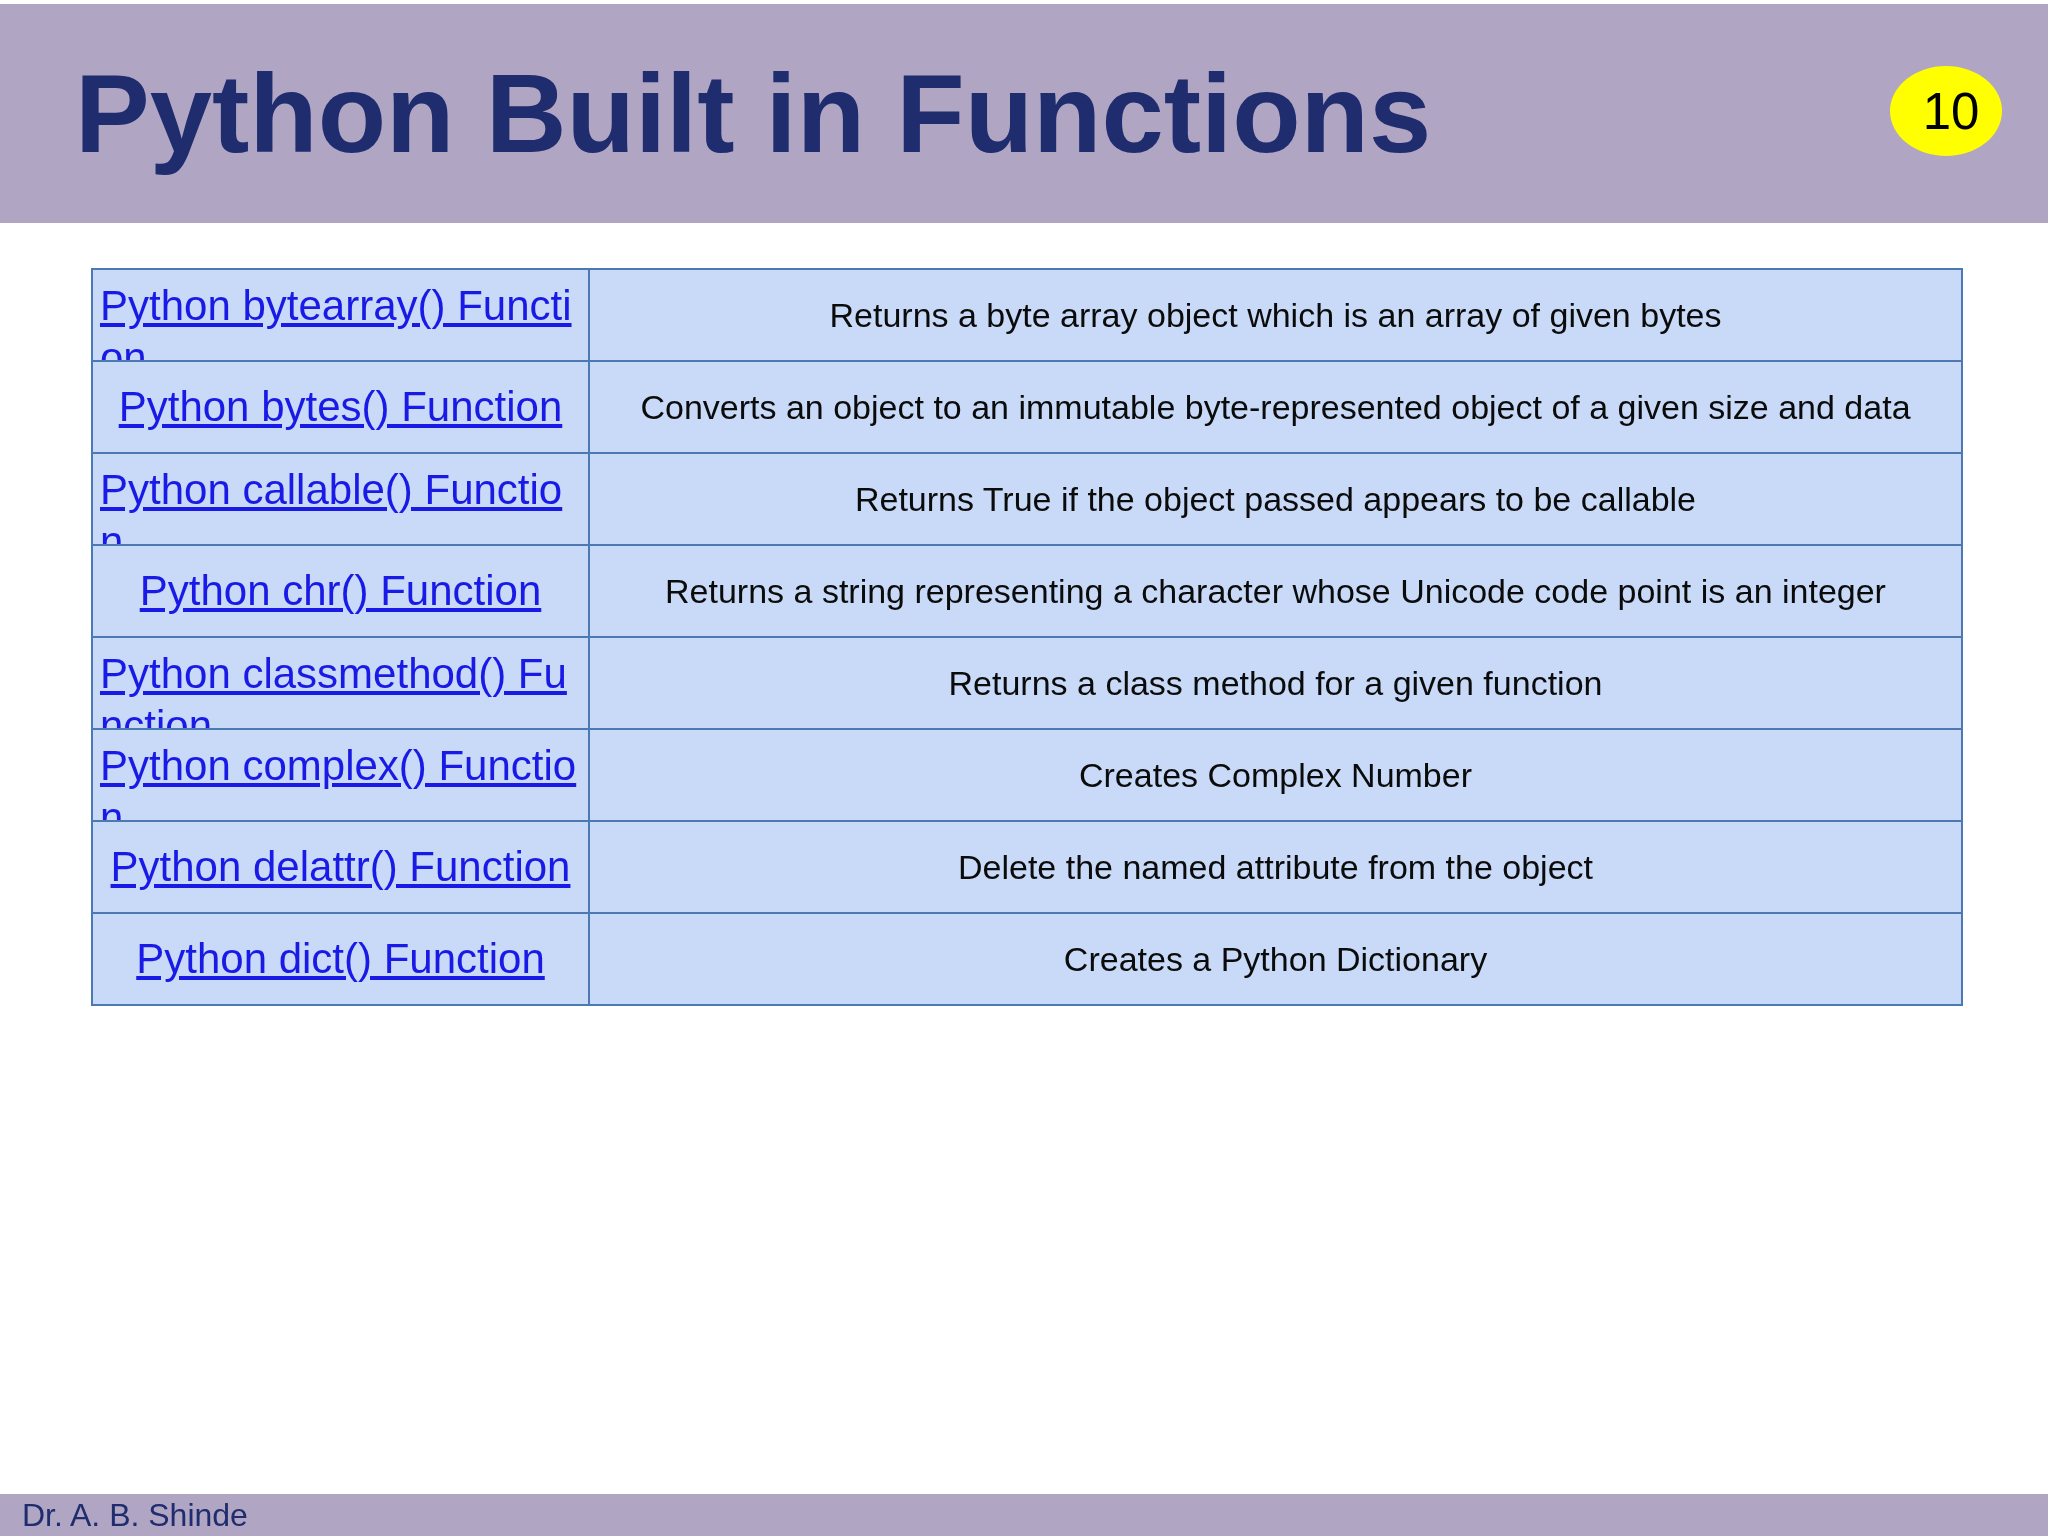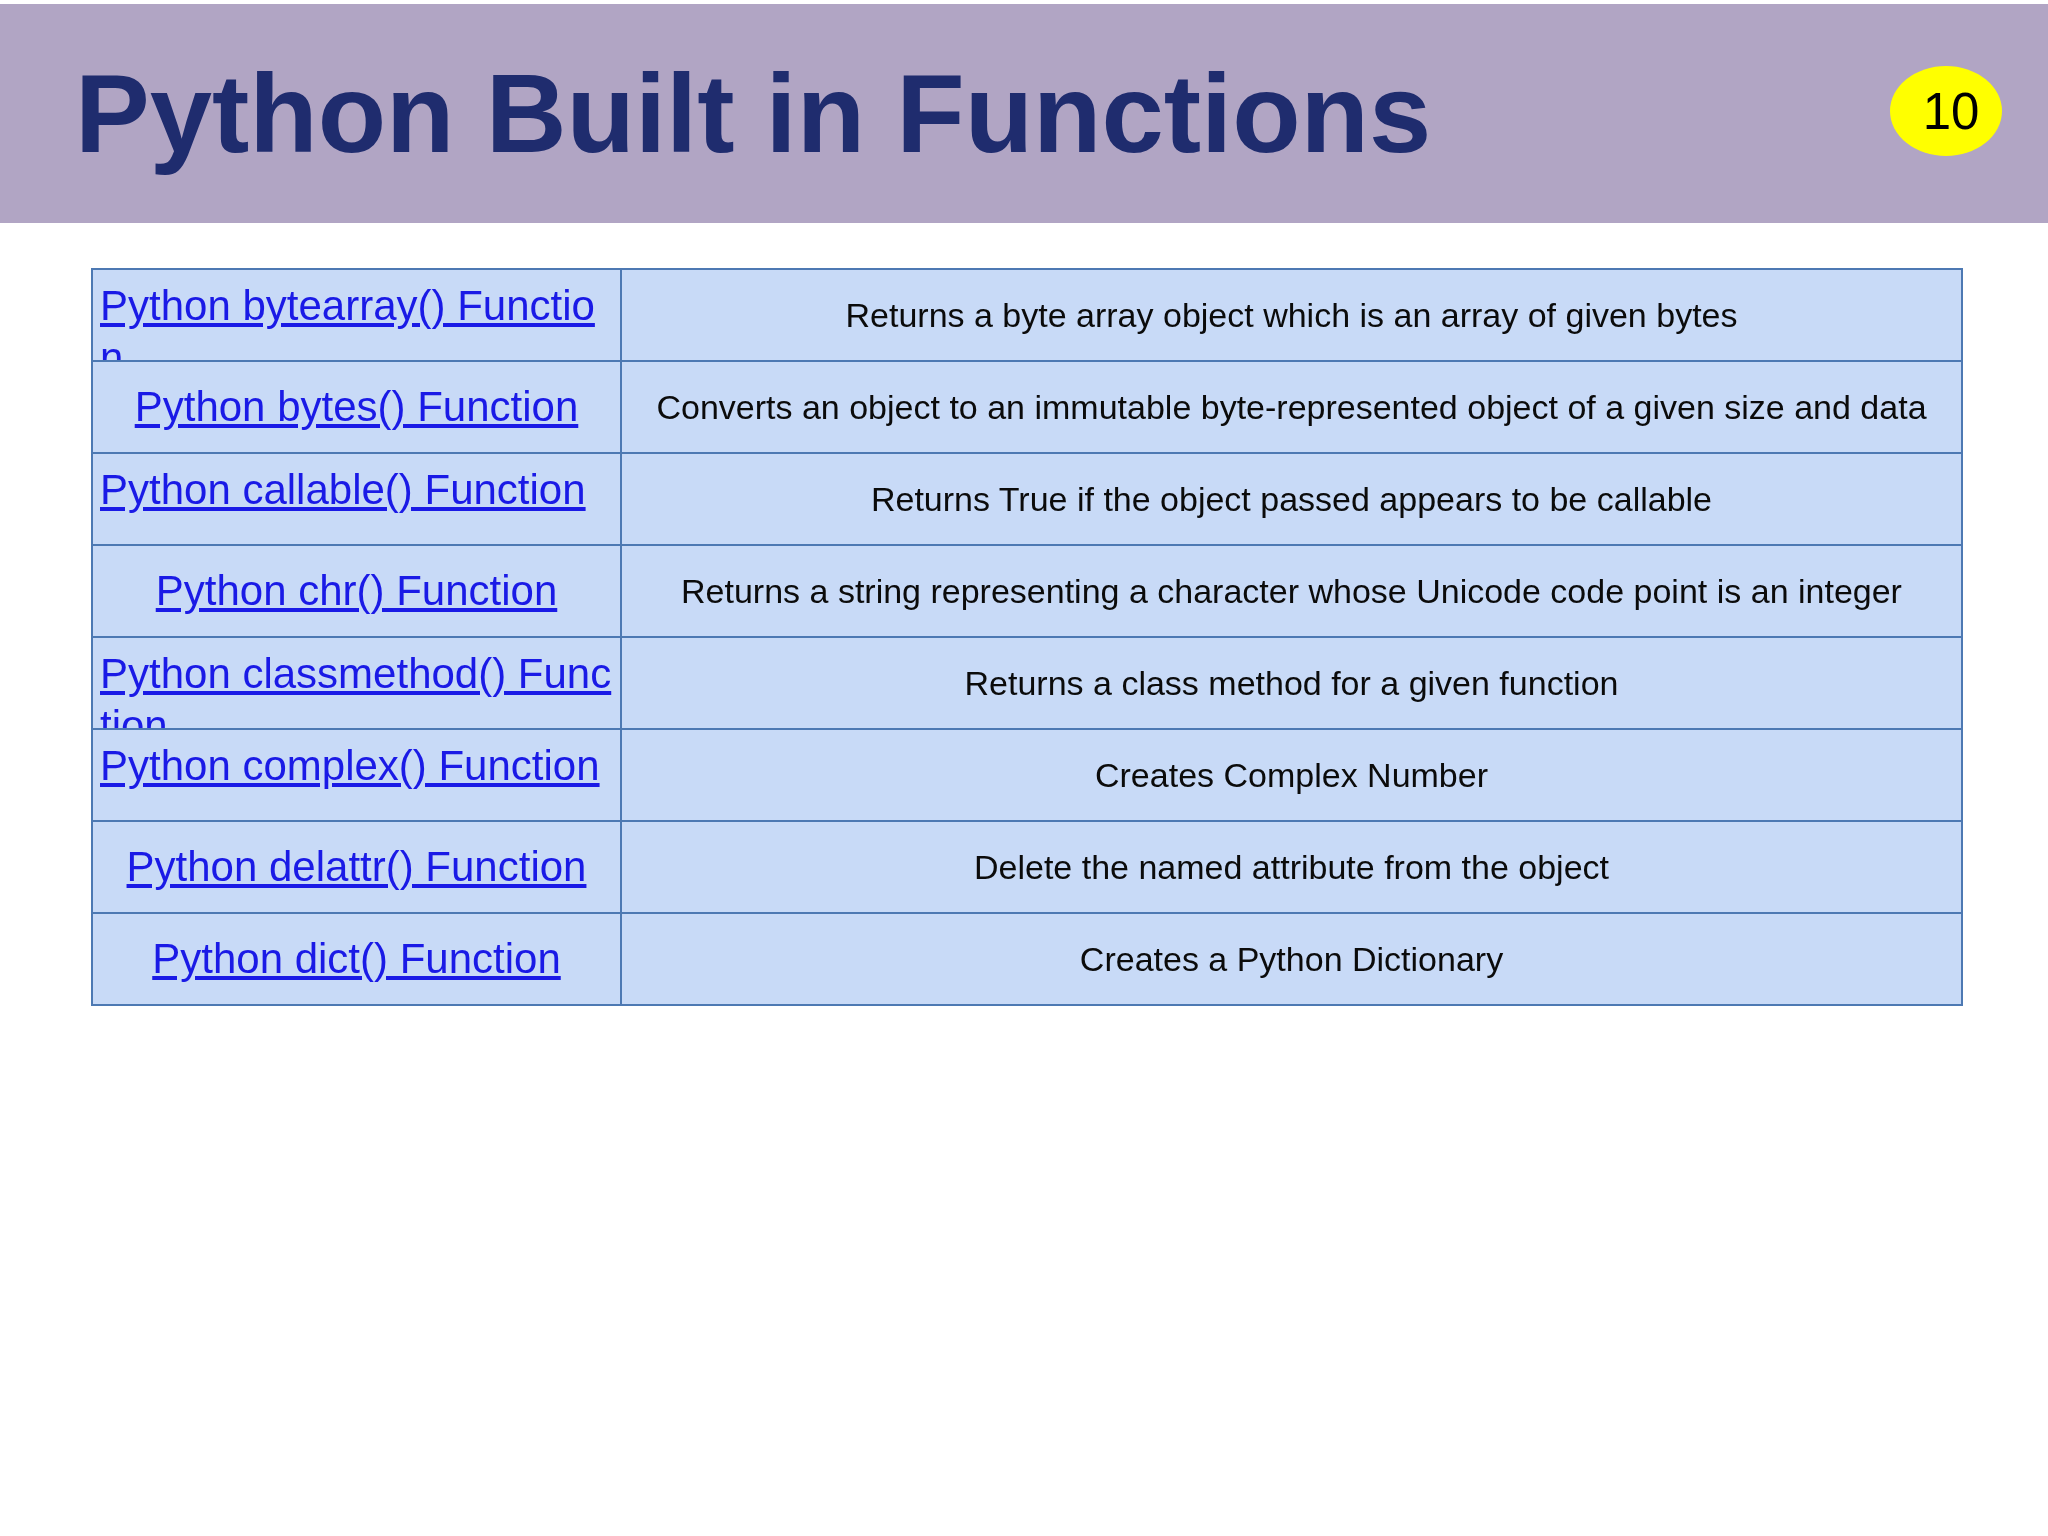--- a/index.html
+++ b/index.html
@@ -60,21 +60,21 @@
     border-collapse: collapse;
     table-layout: fixed;
   }
   table.functions td {
     border: 2px solid var(--table-border, #4d79b3);
     background: var(--table-cell-bg, #c8daf7);
   }
   .fn-cell {
     width: 495px;
     position: relative;
-    padding: 16px;
+    padding: 0;
   }
   .fn-inner {
     position: absolute;
     inset: 0;
     padding: 0 7px;
     display: flex;
     align-items: center;
     justify-content: center;
     overflow: hidden;
     text-align: center;
@@ -204,14 +204,17 @@
       <td class="fn-cell">
         <div class="fn-inner">
           <a class="fn-link">Python dict() Function</a>
         </div>
       </td>
       <td class="desc-cell">Creates a Python Dictionary</td>
     </tr>
   </tbody>
   </table>
 
+  <div class="footer">
+    <span class="footer-text">Dr. A. B. Shinde</span>
+  </div>
 
 </div>
 
 </body></html>

